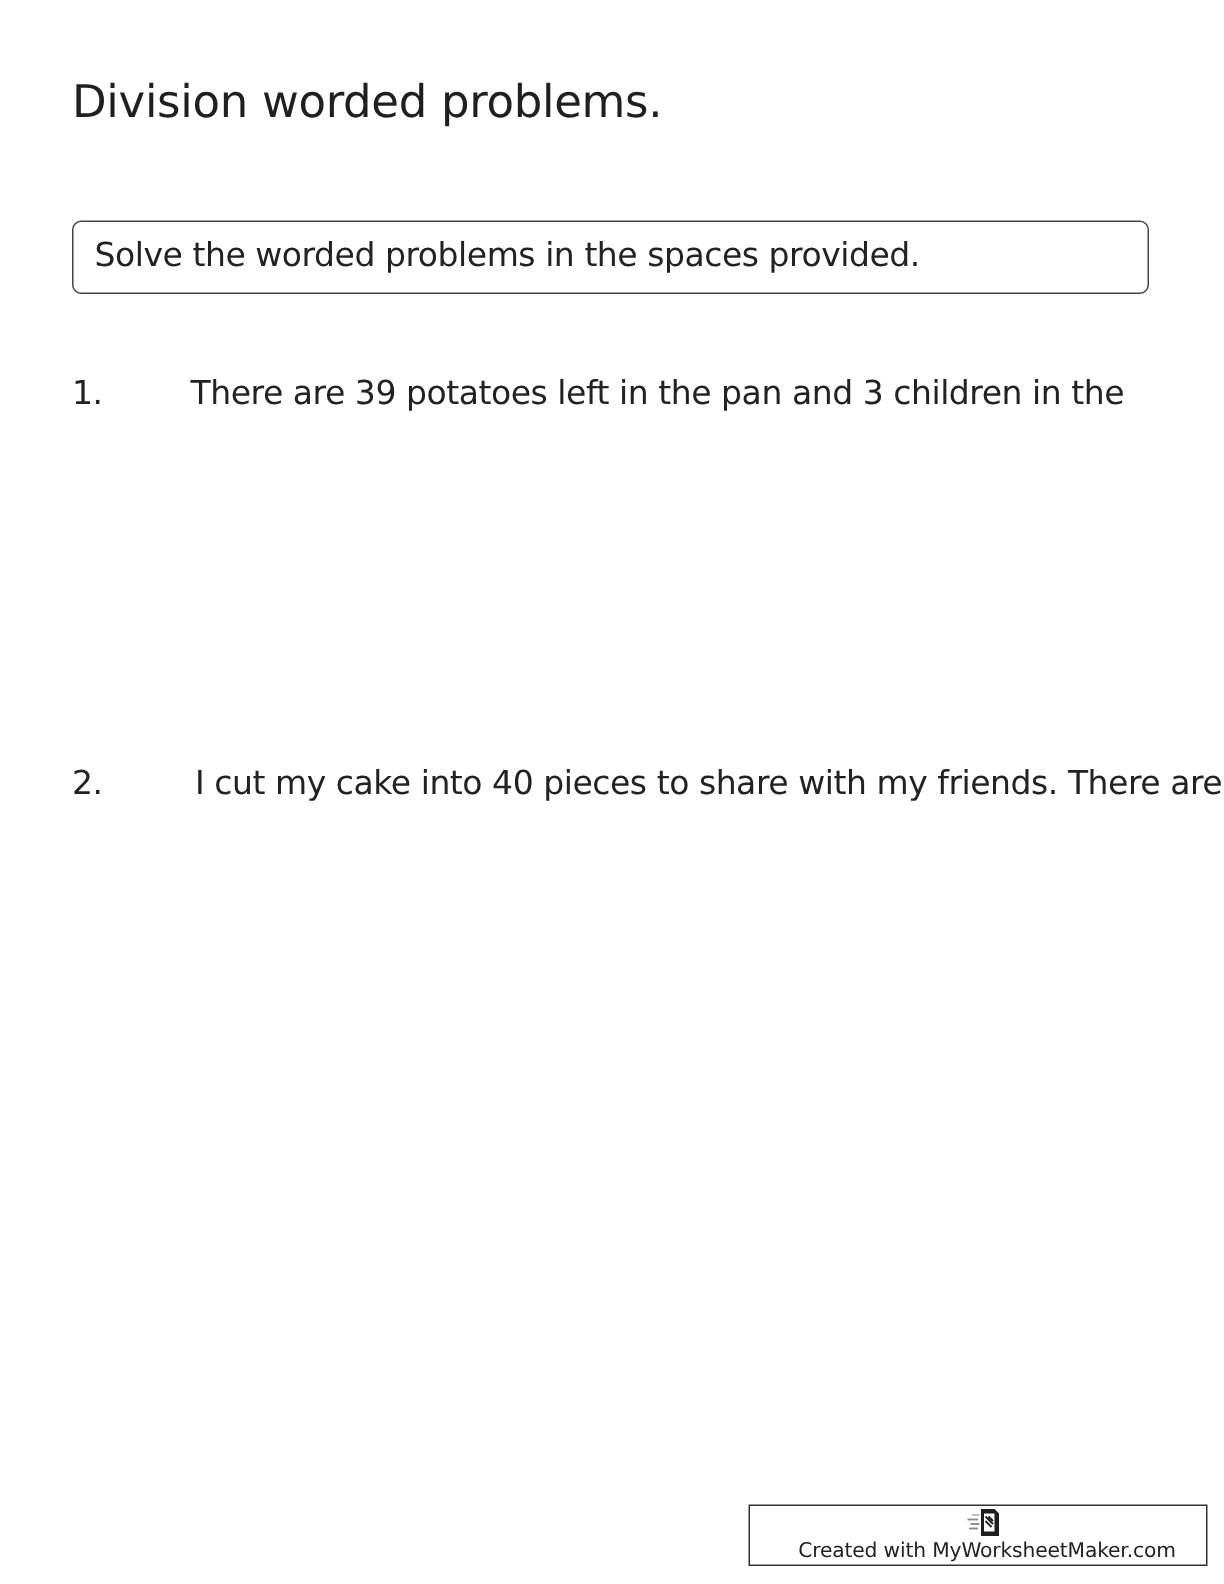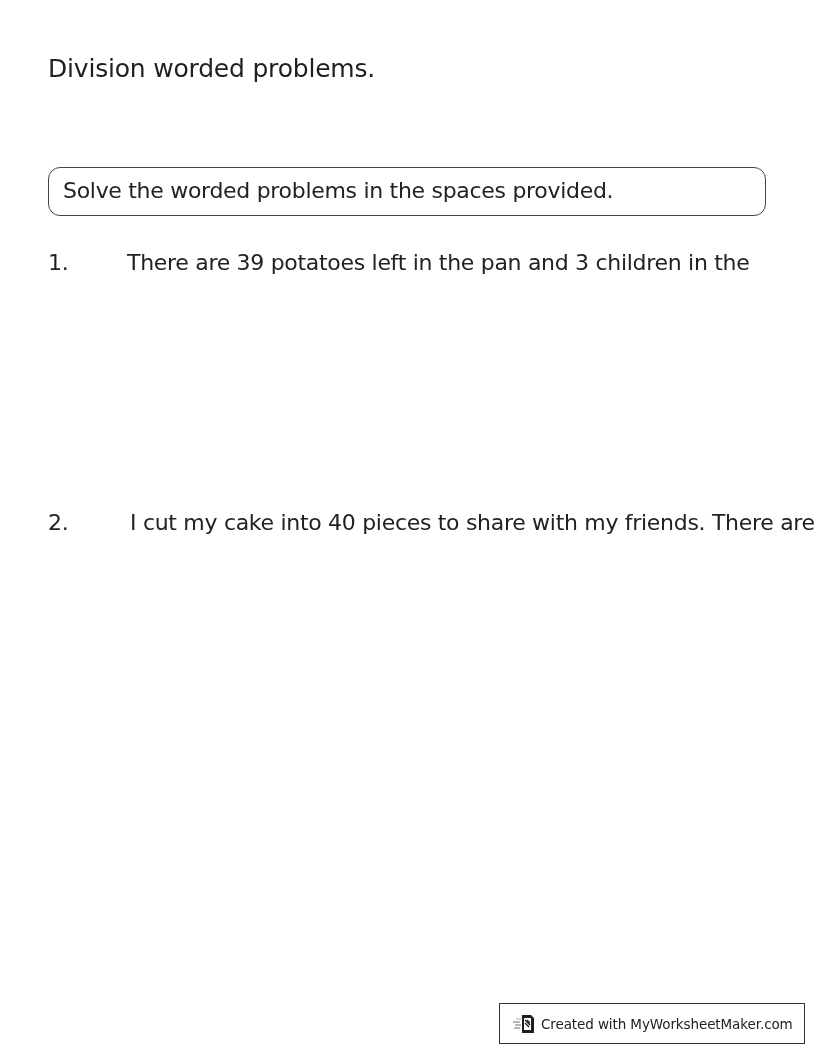--- a/index.html
+++ b/index.html
@@ -12,37 +12,36 @@
       height: 1056px;
       position: relative;
       overflow: hidden;
       font-family: "DejaVu Sans", sans-serif;
       color: #222222;
     }
     .title {
       position: absolute;
       left: 48px;
       top: 50px;
-      font-size: 25px;
+      font-size: 30px;
       font-weight: normal;
       margin: 0;
       letter-spacing: -0.2px;
       color: #1f1f1f;
       line-height: 38px;
     }
     .instructions {
       position: absolute;
       left: 48px;
       top: 147px;
       width: 718px;
       height: 49px;
       border: 1.5px solid #444444;
-      border-radius: 12px;
+      border-radius: 6px;
       box-sizing: border-box;
-      margin-top: 20px;
     }
     .instructions-text {
       position: absolute;
       left: 14px;
       top: 10px;
       font-size: 22px;
       line-height: 26px;
       color: #222222;
       letter-spacing: -0.3px;
     }
@@ -81,20 +80,21 @@
       position: absolute;
       left: 499px;
       top: 1003px;
       width: 306px;
       height: 41px;
       border: 1.5px solid #333333;
       box-sizing: border-box;
       display: flex;
       align-items: center;
       padding-left: 12px;
+      flex-direction: column;
     }
     .footer-icon {
       width: 24px;
       height: 22px;
       margin-right: 5px;
       display: inline-block;
     }
     .footer-text {
       font-family: "DejaVu Sans", sans-serif;
       font-size: 13.5px;

